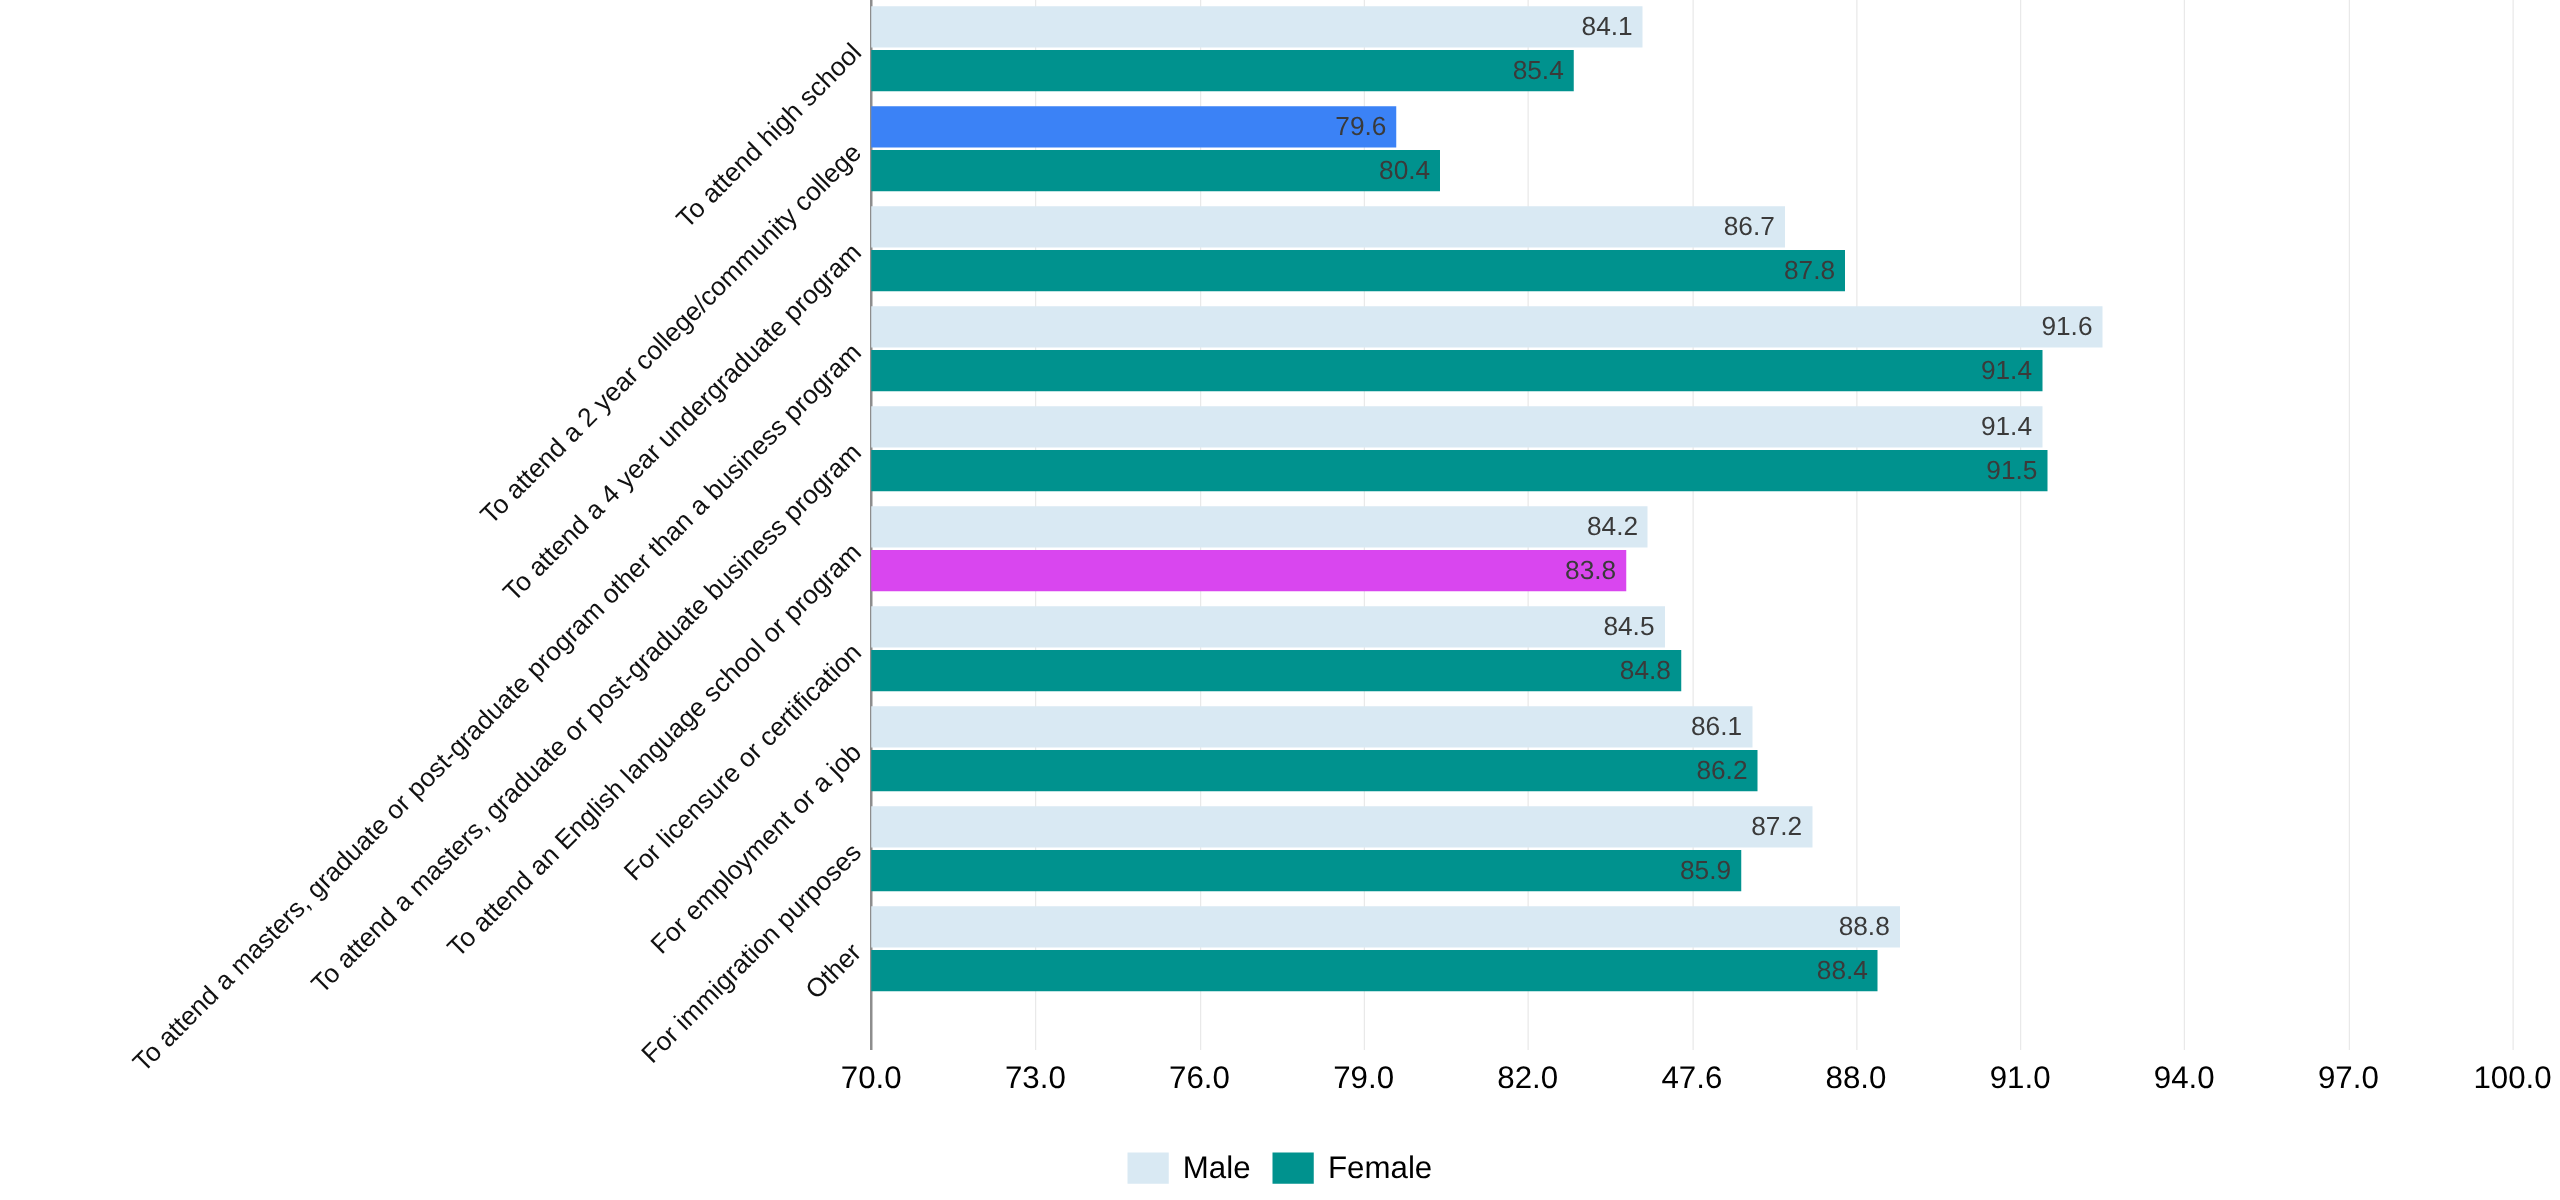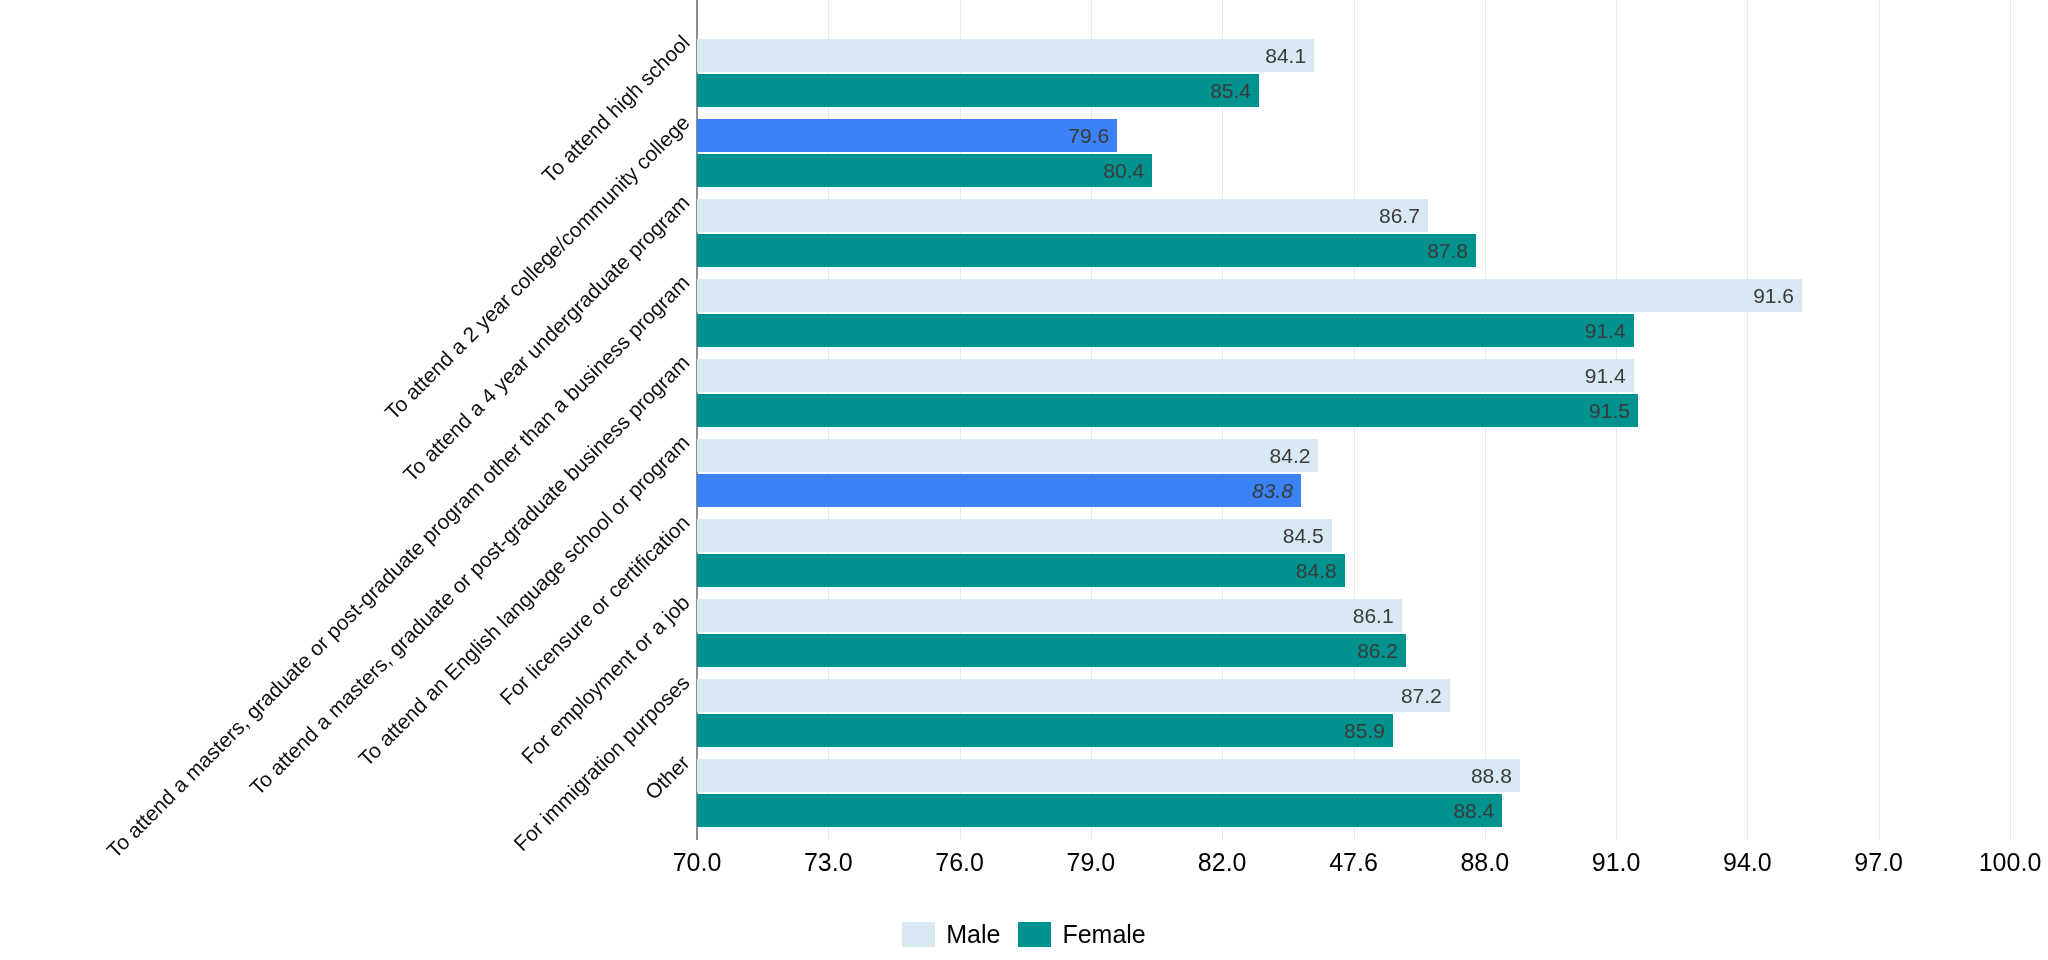--- a/index.html
+++ b/index.html
@@ -26,21 +26,20 @@
     position:absolute;
     left:696px;top:0px;width:2px;height:840px;
     background:#8d8d8d;
   }
 
   
   .bar-row{position:absolute;left:0;height:33px;}
   .bar{
     position:absolute;left:0;top:0;height:33px;
     box-sizing:border-box;
-    margin-top:34px;
   }
   .bar.male{background:#d9e9f3;}
   .bar.female{background:#00928e;}
   .bar-label{
     position:absolute;
     top:50%;transform:translateY(-50%);
     right:8px;
     font-size:21px;
     color:#3a3a3a;
     white-space:nowrap;
@@ -128,21 +127,21 @@
           <div class="bar male" title="To attend a 4 year undergraduate program — Male: 86.7" style="width: 730.903px; background: rgb(217, 233, 243);">
             <span class="bar-label">86.7</span>
           </div>
         </div>
         <div class="bar-row" style="top: 200px; width: 1313px;">
           <div class="bar female" title="To attend a 4 year undergraduate program — Female: 87.8" style="width: 779.047px; background: rgb(0, 146, 142);">
             <span class="bar-label">87.8</span>
           </div>
         </div>
         <div class="bar-row" style="top: 245px; width: 1313px;">
-          <div class="bar male" title="To attend a masters, graduate or post-graduate program other than a business program — Male: 91.6" style="width: 1105px; background: rgb(217, 233, 243);">
+          <div class="bar male" title="To attend a masters, graduate or post-graduate program other than a business program — Male: 91.6" style="width: 985px; background: rgb(217, 233, 243);">
             <span class="bar-label">91.6</span>
           </div>
         </div>
         <div class="bar-row" style="top: 280px; width: 1313px;">
           <div class="bar female" title="To attend a masters, graduate or post-graduate program other than a business program — Female: 91.4" style="width: 936.607px; background: rgb(0, 146, 142);">
             <span class="bar-label">91.4</span>
           </div>
         </div>
         <div class="bar-row" style="top: 325px; width: 1313px;">
           <div class="bar male" title="To attend a masters, graduate or post-graduate business program — Male: 91.4" style="width: 936.607px; background: rgb(217, 233, 243);">
@@ -153,21 +152,21 @@
           <div class="bar female" title="To attend a masters, graduate or post-graduate business program — Female: 91.5" style="width: 940.983px; background: rgb(0, 146, 142);">
             <span class="bar-label">91.5</span>
           </div>
         </div>
         <div class="bar-row" style="top: 405px; width: 1313px;">
           <div class="bar male" title="To attend an English language school or program — Male: 84.2" style="width: 621.487px; background: rgb(217, 233, 243);">
             <span class="bar-label">84.2</span>
           </div>
         </div>
         <div class="bar-row" style="top: 440px; width: 1313px;">
-          <div class="bar female" title="To attend an English language school or program — Female: 83.8" style="width: 603.98px; background: #3b82f6; font-style: italic;">
+          <div class="bar female" title="To attend an English language school or program — Female: 83.8" style="width: 603.98px; background: #d946ef;">
             <span class="bar-label">83.8</span>
           </div>
         </div>
         <div class="bar-row" style="top: 485px; width: 1313px;">
           <div class="bar male" title="For licensure or certification — Male: 84.5" style="width: 634.617px; background: rgb(217, 233, 243); text-decoration: underline;">
             <span class="bar-label">84.5</span>
           </div>
         </div>
         <div class="bar-row" style="top: 520px; width: 1313px;">
           <div class="bar female" title="For licensure or certification — Female: 84.8" style="width: 647.747px; background: rgb(0, 146, 142);">

